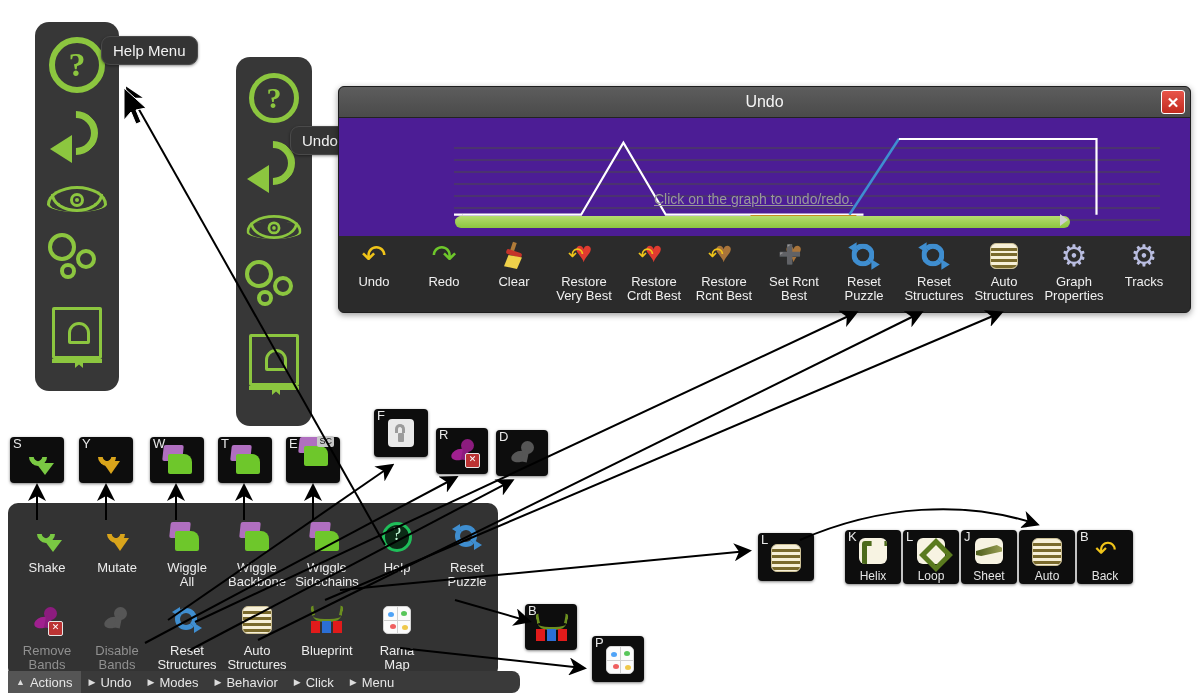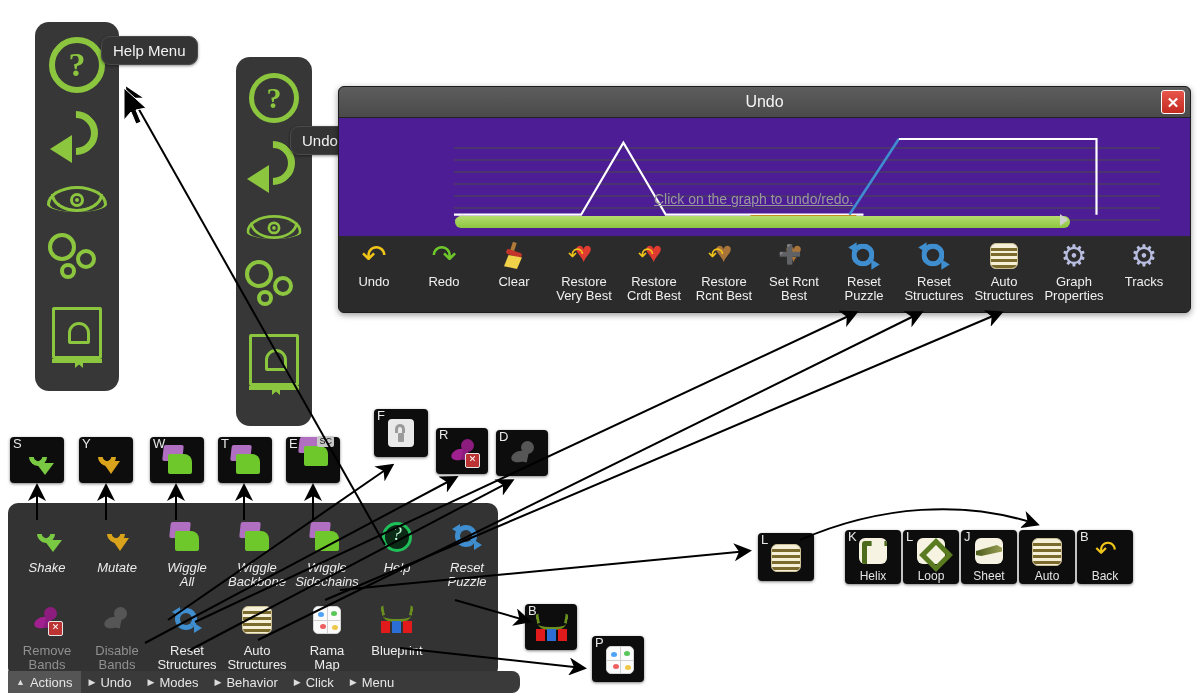--- a/index.html
+++ b/index.html
@@ -573,21 +573,21 @@
 </div>
 <div class="tile" style="left:1077px;top:530px;width:56px;height:54px;">
   <span class="key">B</span>
   <div class="tico" style="left:16px;top:8px;">
       <div class="back-ico">↶</div>
     </div>
   <span class="tlbl">Back</span>
 </div>
 
 <div id="main-toolbar">
-  <div class="mrow" id="toolbar-row1" style="top:12px;padding-left:4px;font-style:italic;">
+  <div class="mrow" id="toolbar-row1" style="top:12px;padding-left:4px;">
       <div class="mbtn">
         <div class="ico">
           <div class="shake-ico"></div>
         </div>
         <div class="lbl">Shake</div>
       </div>
       <div class="mbtn">
         <div class="ico">
           <div class="mutate-ico"></div>
         </div>
@@ -674,47 +674,47 @@
       <div class="mbtn">
         <div class="ico">
           <div class="auto-ico">
             <i style="top:4px"></i>
             <i style="top:10px"></i>
             <i style="top:16px"></i>
             <i style="top:22px"></i>
           </div>
         </div>
         <div class="lbl">Auto<br>Structures</div>
+      </div>
+      <div class="mbtn">
+        <div class="ico">
+          <div class="bp-ico">
+            <div class="wv"></div>
+            <div class="wv2"></div>
+            <div class="wv3"></div>
+            <div class="sq" style="left:0px;background:#e11b1b;"></div>
+            <div class="sq" style="left:11px;background:#2b6fd6;"></div>
+            <div class="sq" style="left:22px;background:#e11b1b;"></div>
+          </div>
+        </div>
+        <div class="lbl">Blueprint</div>
       </div>
       <div class="mbtn">
         <div class="ico">
           <div class="rama-ico">
             <div class="cx"></div>
             <div class="cy"></div>
             <em style="left:4px;top:5px;background:#4fa3f7;"></em>
             <em style="left:17px;top:4px;background:#58c65a;"></em>
             <em style="left:6px;top:17px;background:#ef5f5f;"></em>
             <em style="left:18px;top:18px;background:#efc84a;"></em>
           </div>
         </div>
         <div class="lbl">Rama<br>Map</div>
       </div>
-      <div class="mbtn">
-        <div class="ico">
-          <div class="bp-ico">
-            <div class="wv"></div>
-            <div class="wv2"></div>
-            <div class="wv3"></div>
-            <div class="sq" style="left:0px;background:#e11b1b;"></div>
-            <div class="sq" style="left:11px;background:#2b6fd6;"></div>
-            <div class="sq" style="left:22px;background:#e11b1b;"></div>
-          </div>
-        </div>
-        <div class="lbl">Blueprint</div>
-      </div>
     </div>
 </div>
 
 <div id="menu-strip">
     <div class="mtab active">
       <span class="caret">▲</span>
       <span>Actions</span>
     </div>
     <div class="mtab">
       <span class="caret">▶</span>

